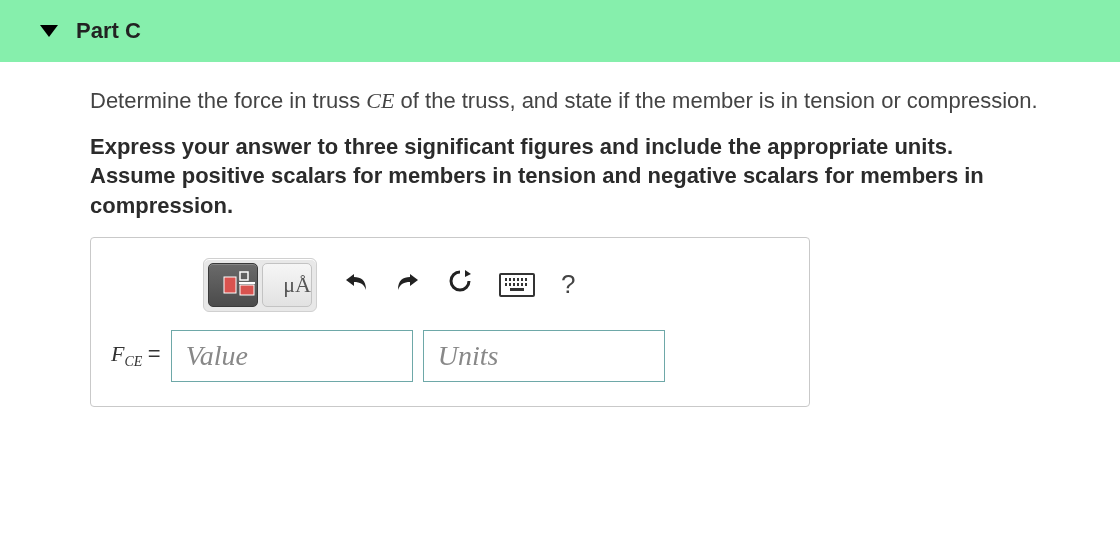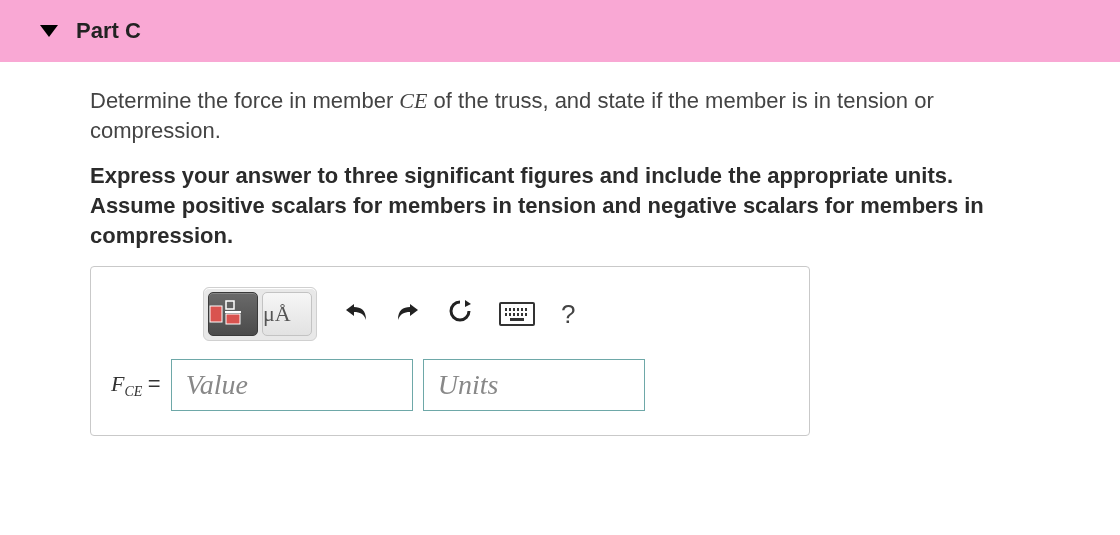--- a/index.html
+++ b/index.html
@@ -3,21 +3,21 @@
 <meta charset="utf-8">
 <style>
   * { box-sizing: border-box; margin: 0; padding: 0; }
   body {
     font-family: Arial, Helvetica, sans-serif;
     color: #333;
     background: #fff;
     width: 1120px;
   }
   .part-header {
-    background: #f9a8d4;
+    background: #86efac;
     padding: 18px 20px 18px 40px;
     display: flex;
     align-items: center;
     gap: 18px;
   }
   .caret {
     width: 0; height: 0;
     border-left: 9px solid transparent;
     border-right: 9px solid transparent;
     border-top: 12px solid #000;
@@ -63,21 +63,21 @@
     border: 1px solid #d0d0d0;
     border-radius: 6px;
     padding: 4px;
     display: flex;
     gap: 4px;
     box-shadow: inset 0 1px 0 #fff;
   }
   .tbtn {
     width: 50px; height: 44px;
     border-radius: 5px;
-    display: flex; align-items: center; justify-content: flex-start;
+    display: flex; align-items: center; justify-content: flex-end;
     cursor: pointer;
   }
   .tbtn.dark {
     background: linear-gradient(#6a6a6a,#4b4b4b);
     border: 1px solid #3a3a3a;
     box-shadow: inset 0 1px 0 rgba(255,255,255,.2);
   }
   .tbtn.light {
     background: linear-gradient(#f6f6f6,#e2e2e2);
     border: 1px solid #c3c3c3;
@@ -117,36 +117,36 @@
     border: 1px solid #6ea8a8;
     height: 52px;
     font-family: "Times New Roman", serif;
     font-style: italic;
     font-size: 28px;
     color: #ec4899;
     padding: 0 14px;
     outline: none;
   }
   .field.value { width: 242px; }
-  .field.units { width: 222px; }
+  .field.units { width: 242px; }
   .field::placeholder { color: #888; }
   
   .tmpl-icon { display:block; }
 </style>
 </head>
 <body>
 
 <div class="part-header">
   <div class="caret"></div>
   <div class="part-title">Part C</div>
 </div>
 
 <div class="content">
   <p class="prompt">
-    <span>Determine the force in member </span><span class="mem">CE</span><span> of the truss, and state if the member is in tension or compression.</span>
+    <span>Determine the force in truss </span><span class="mem">CE</span><span> of the truss, and state if the member is in tension or compression.</span>
   </p>
   <p class="instr">Express your answer to three significant figures and include the appropriate units. Assume positive scalars for members in tension and negative scalars for members in compression.</p>
 
   <div class="answer-box">
     <div class="toolbar-row">
       <div class="tool-group">
         <div class="tbtn dark">
           <svg class="tmpl-icon" width="34" height="28" viewBox="0 0 34 28">
             <rect x="1" y="6" width="12" height="16" fill="#d9534f" stroke="#fff" stroke-width="1"></rect>
             <rect x="17" y="1" width="8" height="8" fill="none" stroke="#fff" stroke-width="1.5"></rect>

